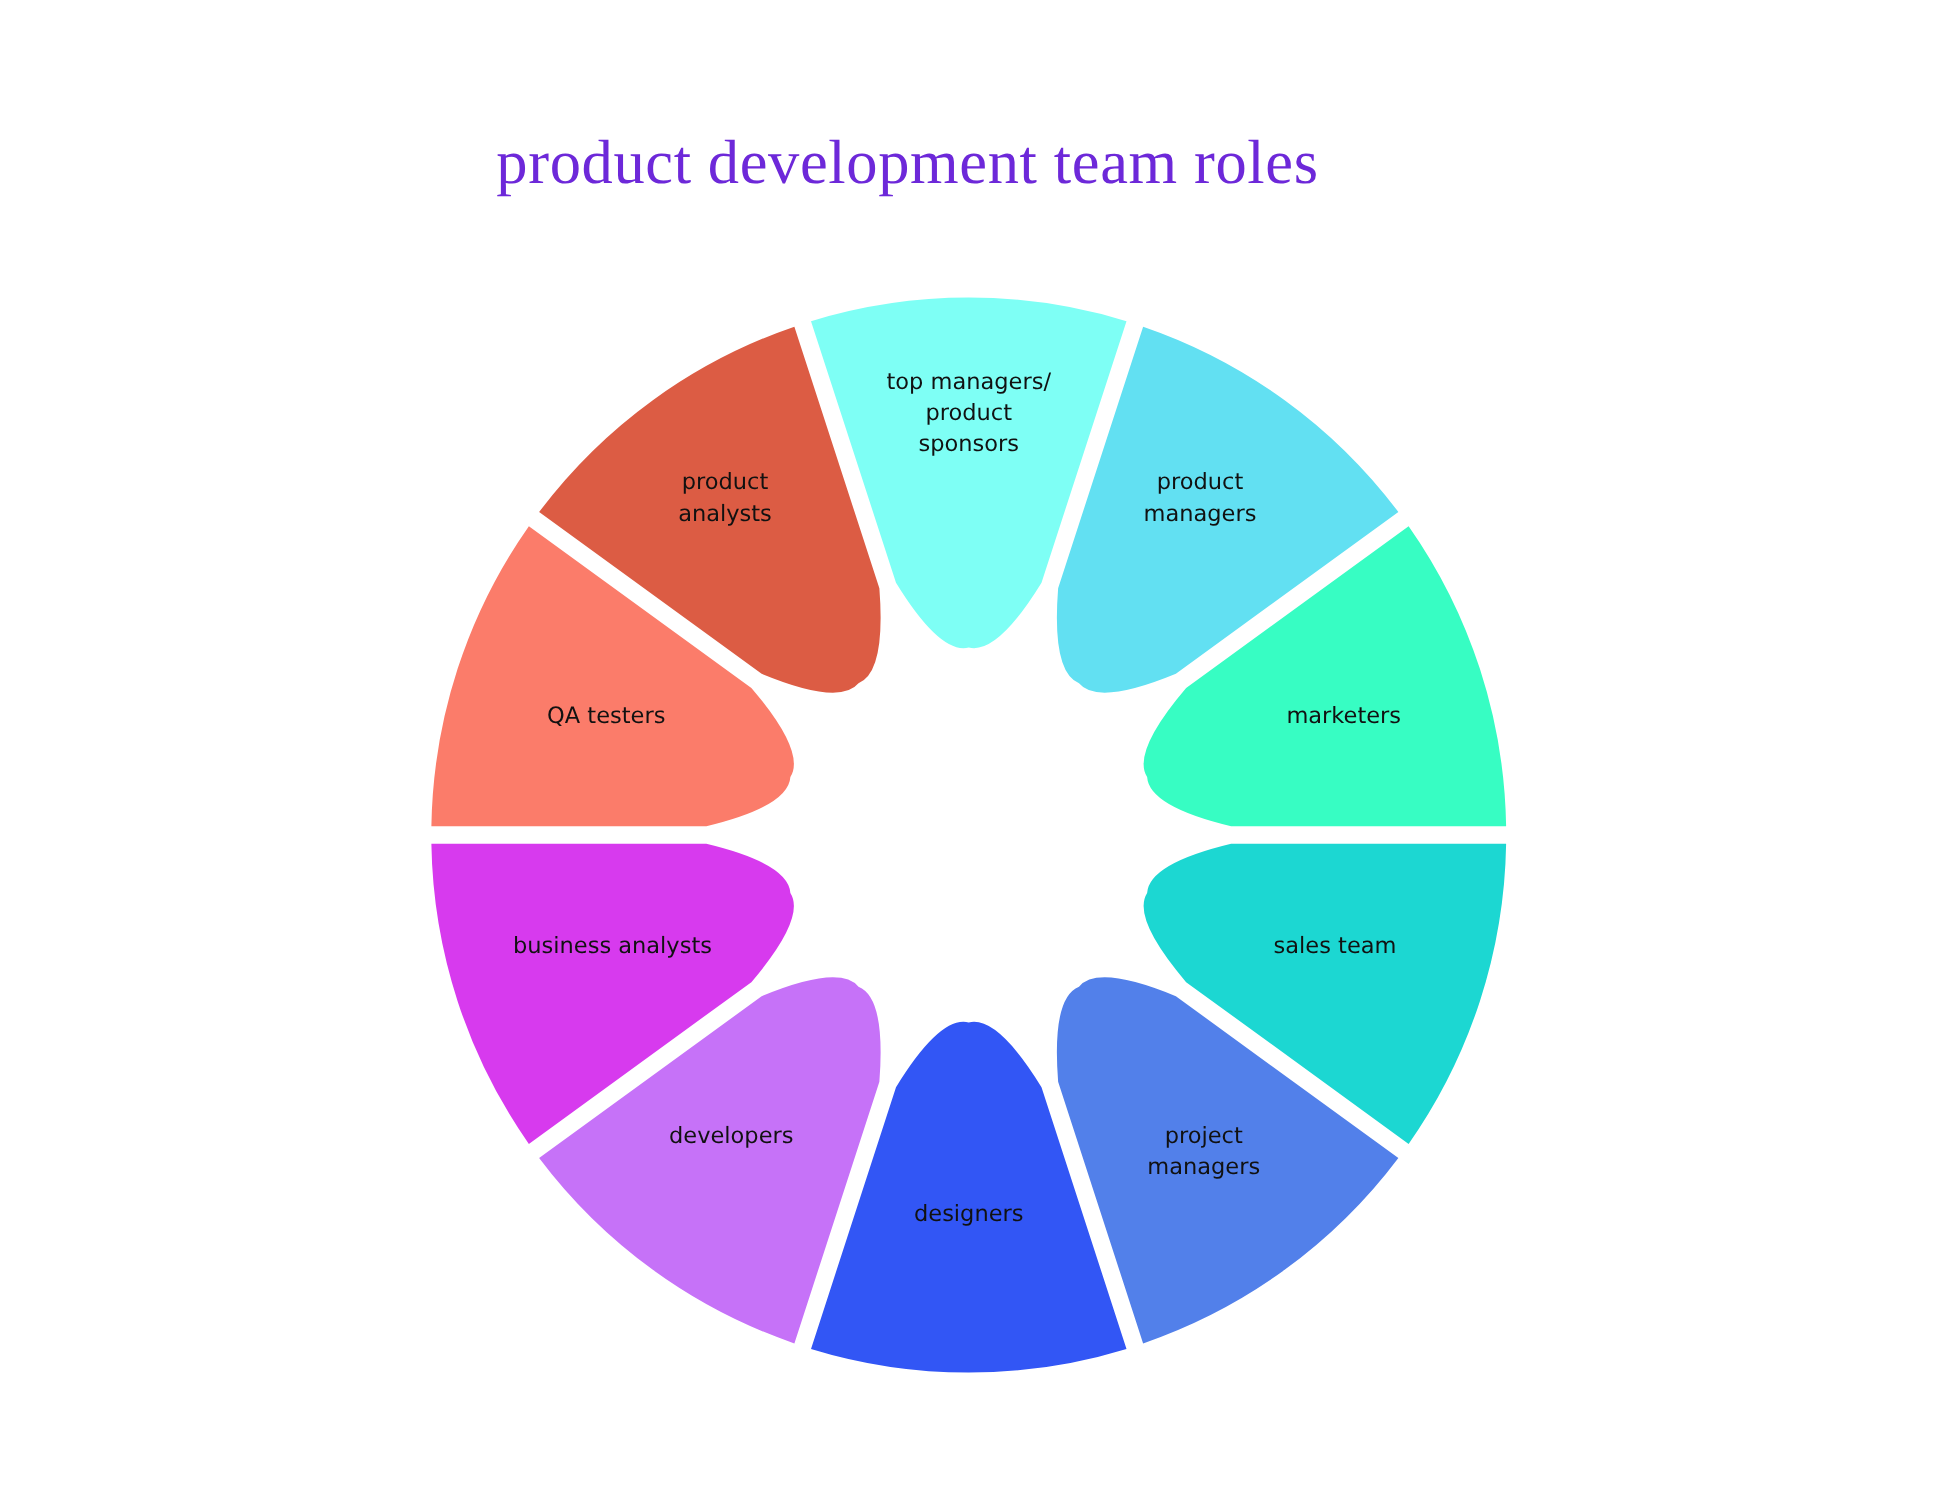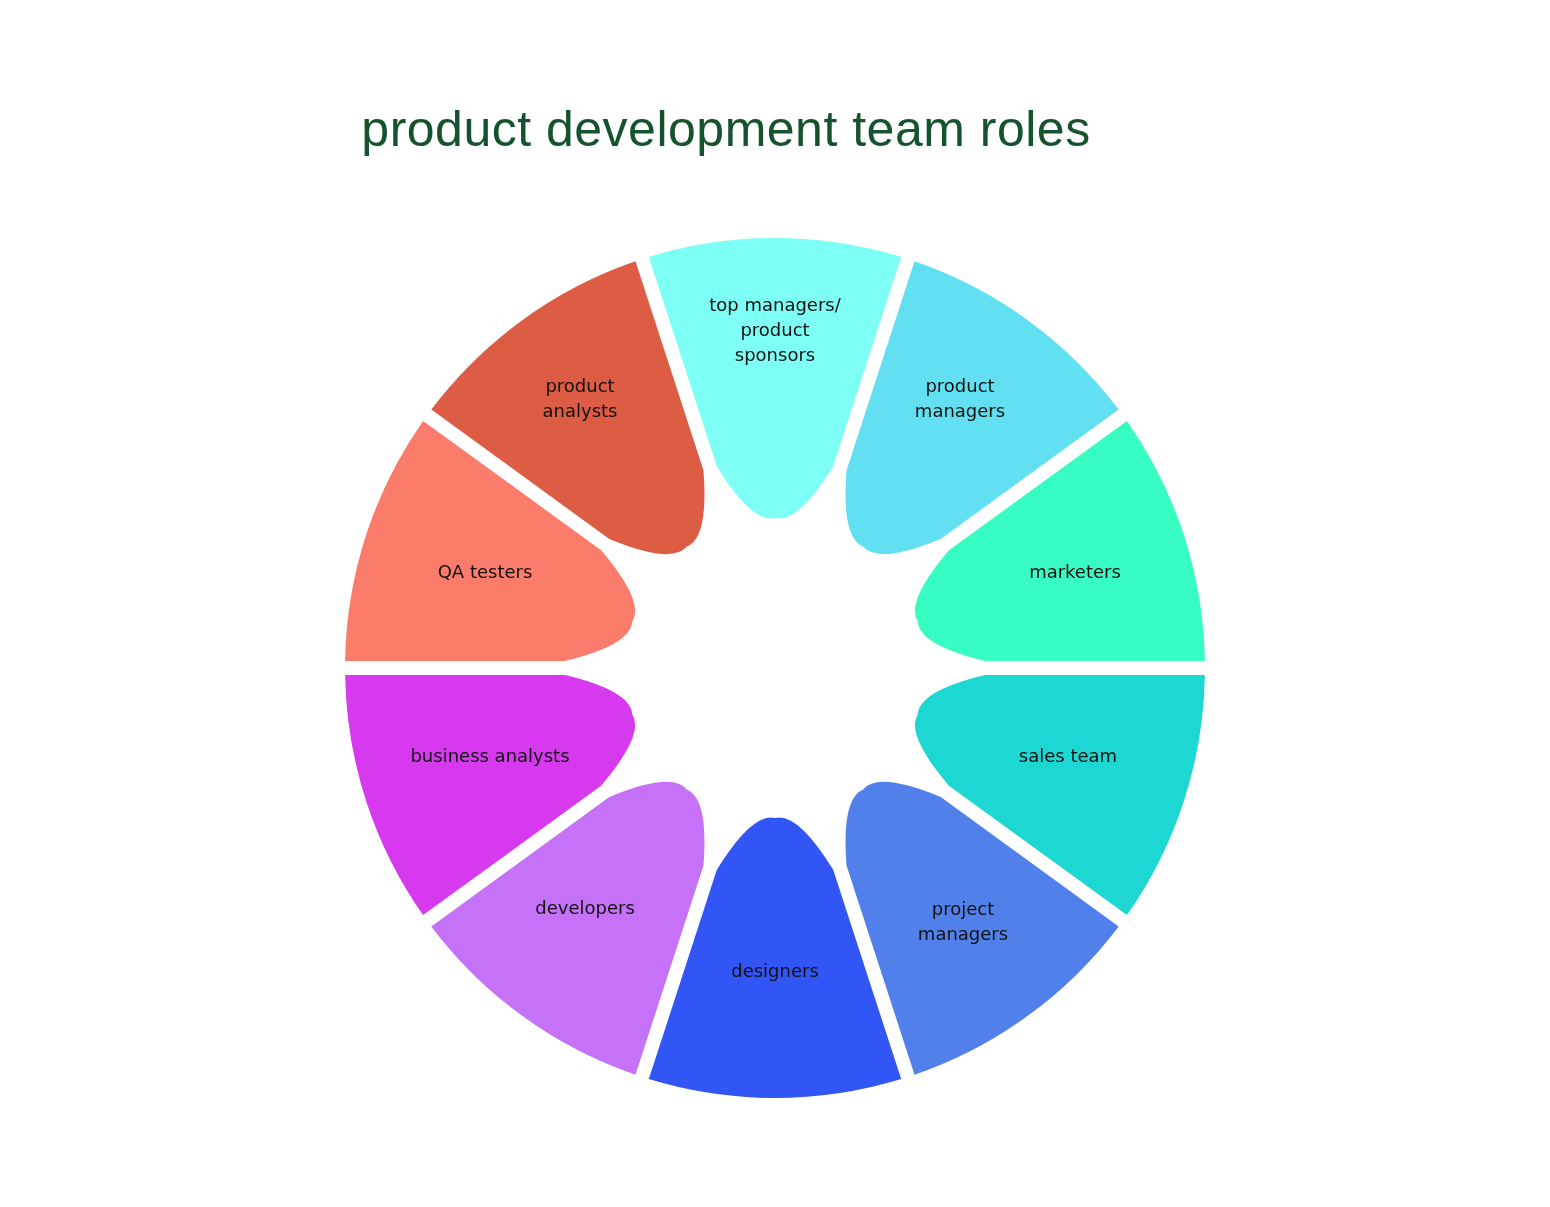--- a/index.html
+++ b/index.html
@@ -1,19 +1,19 @@
 <!DOCTYPE html>
 <html><head>
 <meta charset="utf-8">
 <style>
   html, body { margin: 0; padding: 0; background: #ffffff; }
   body { width: 1550px; height: 1207px; position: relative; overflow: hidden; font-family: "DejaVu Sans", sans-serif; }
   .title {
     position: absolute; left: 0; width: 1452px; top: 100px; text-align: center;
-    font-family: Liberation Sans, sans-serif; font-size: 50px; color: #14532d; letter-spacing: 0.5px;
+    font-family: Liberation Serif, serif; font-size: 50px; color: #6d28d9; letter-spacing: 0.5px;
   }
   svg.wheel { position: absolute; left: 0; top: 0; }
   .seg-label { font-family: "DejaVu Sans", sans-serif; font-size: 18px; fill: #111; text-anchor: middle; }
 </style>
 </head>
 <body>
 
 <div class="title">product development team roles</div>
 
 <svg class="wheel" width="1550" height="1207" viewBox="0 0 1550 1207" xmlns="http://www.w3.org/2000/svg">

